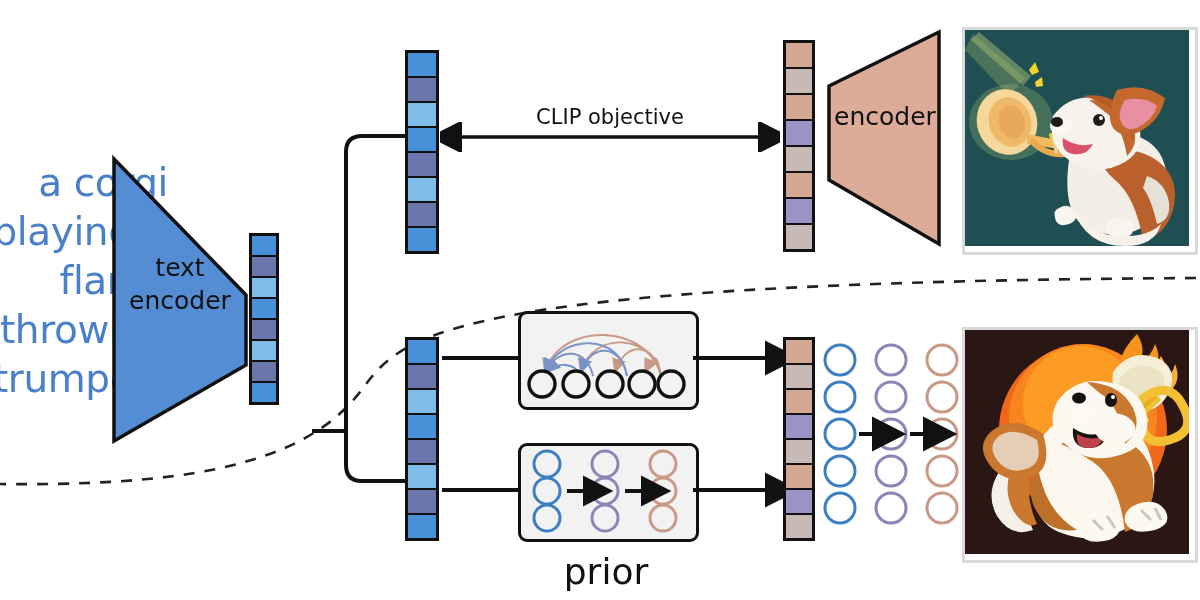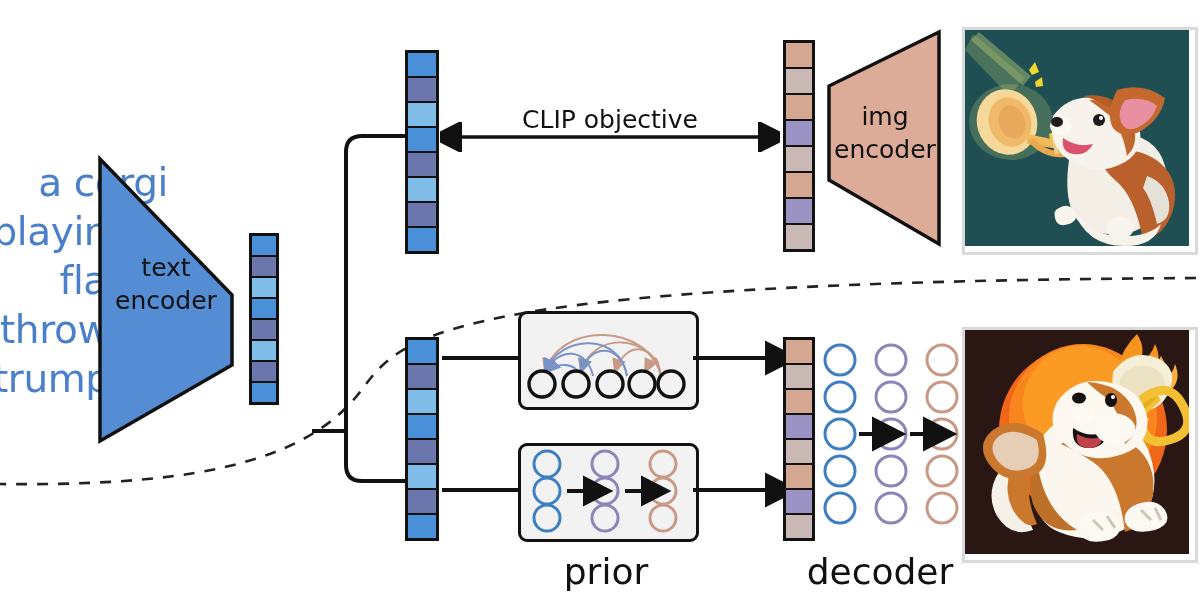--- a/index.html
+++ b/index.html
@@ -19,21 +19,21 @@
     text-align:right;
     color:#4a7fc9;
     font-size:39px;
     line-height:49px;
     font-family:"DejaVu Sans",sans-serif;
     white-space:pre;
     letter-spacing:-0.4px;
   }
 
   
-  #text-encoder-wrap{left:96px;top:155px;width:140px;height:290px;}
+  #text-encoder-wrap{left:110px;top:155px;width:140px;height:290px;}
   #img-encoder-wrap{left:825px;top:28px;width:120px;height:222px;}
   .enc-label{
     position:absolute;left:0;right:0;text-align:center;
     font-size:25px;color:#111;line-height:33px;
     font-family:"DejaVu Sans",sans-serif;
   }
   #text-encoder-label{top:96px;}
   #img-encoder-label{top:72px;}
 
   
@@ -53,21 +53,21 @@
 
   #vec-img-top{left:783px;top:40px;width:26px;}
   #vec-img-top .cell{height:24px;}
 
   #vec-img-bottom{left:783px;top:337px;width:26px;}
   #vec-img-bottom .cell{height:23px;}
 
   
   #clip-objective-label{
     left:455px;top:105px;width:310px;text-align:center;
-    font-size:25px;color:#111;
+    font-size:21px;color:#111;
     font-family:"DejaVu Sans",sans-serif;
   }
 
   
   .modelbox{
     position:absolute;background:#f2f2f2;
     border:3px solid #111;border-radius:9px;
   }
   #ar-prior-box{left:518px;top:311px;width:175px;height:93px;}
   #diff-prior-box{left:518px;top:443px;width:175px;height:93px;}
@@ -166,21 +166,20 @@
       <div class="cell" style="background: rgb(212, 167, 147);"></div>
       <div class="cell" style="background: rgb(154, 147, 196);"></div>
       <div class="cell" style="background: rgb(201, 185, 180);"></div>
     </div>
 
   <div class="abs" id="img-encoder-wrap">
     <svg width="120" height="222">
       <polygon points="4,58 4,152 114,216 114,4" fill="#dcac98" stroke="#111" stroke-width="3.5" stroke-linejoin="miter"></polygon>
     </svg>
     <div class="enc-label nosel" id="img-encoder-label">
-      <div>img</div>
       <div>encoder</div>
     </div>
   </div>
 
   <div class="genimg" id="img-top">
     <svg width="224" height="216" viewBox="0 0 224 216">
       <rect x="0" y="0" width="224" height="216" fill="#1f4f52"></rect>
 
       <path d="M 8 4 L 60 48 L 44 66 L 0 20 Z" fill="#6f8f63" opacity="0.55"></path>
       <path d="M 14 2 L 66 46 L 58 56 L 6 10 Z" fill="#a8bc72" opacity="0.5"></path>
@@ -377,15 +376,14 @@
       <path d="M 122 184 q 20 -8 30 6 q 8 14 -8 20 q -24 6 -30 -8 q -4 -12 8 -18 z" fill="#fcf9f3"></path>
       <path d="M 168 176 q 22 -10 32 4 q 8 14 -10 20 q -24 6 -30 -8 q -2 -10 8 -16 z" fill="#fcf9f3"></path>
       <path d="M 128 190 l 10 10 M 142 186 l 8 12" stroke="#cfc6b8" stroke-width="3" fill="none"></path>
       <path d="M 176 180 l 10 10 M 190 178 l 6 12" stroke="#cfc6b8" stroke-width="3" fill="none"></path>
 
       <path d="M 134 90 q 16 -12 30 -2 q 12 10 2 20 q -14 12 -30 2 q -12 -10 -2 -20 z" fill="#fcf9f3"></path>
     </svg>
   </div>
 
   <div class="caption nosel" id="prior-caption">prior</div>
-  <div class="caption nosel" id="decoder-caption">decoder</div>
 
 </div>
 
 </body></html>

